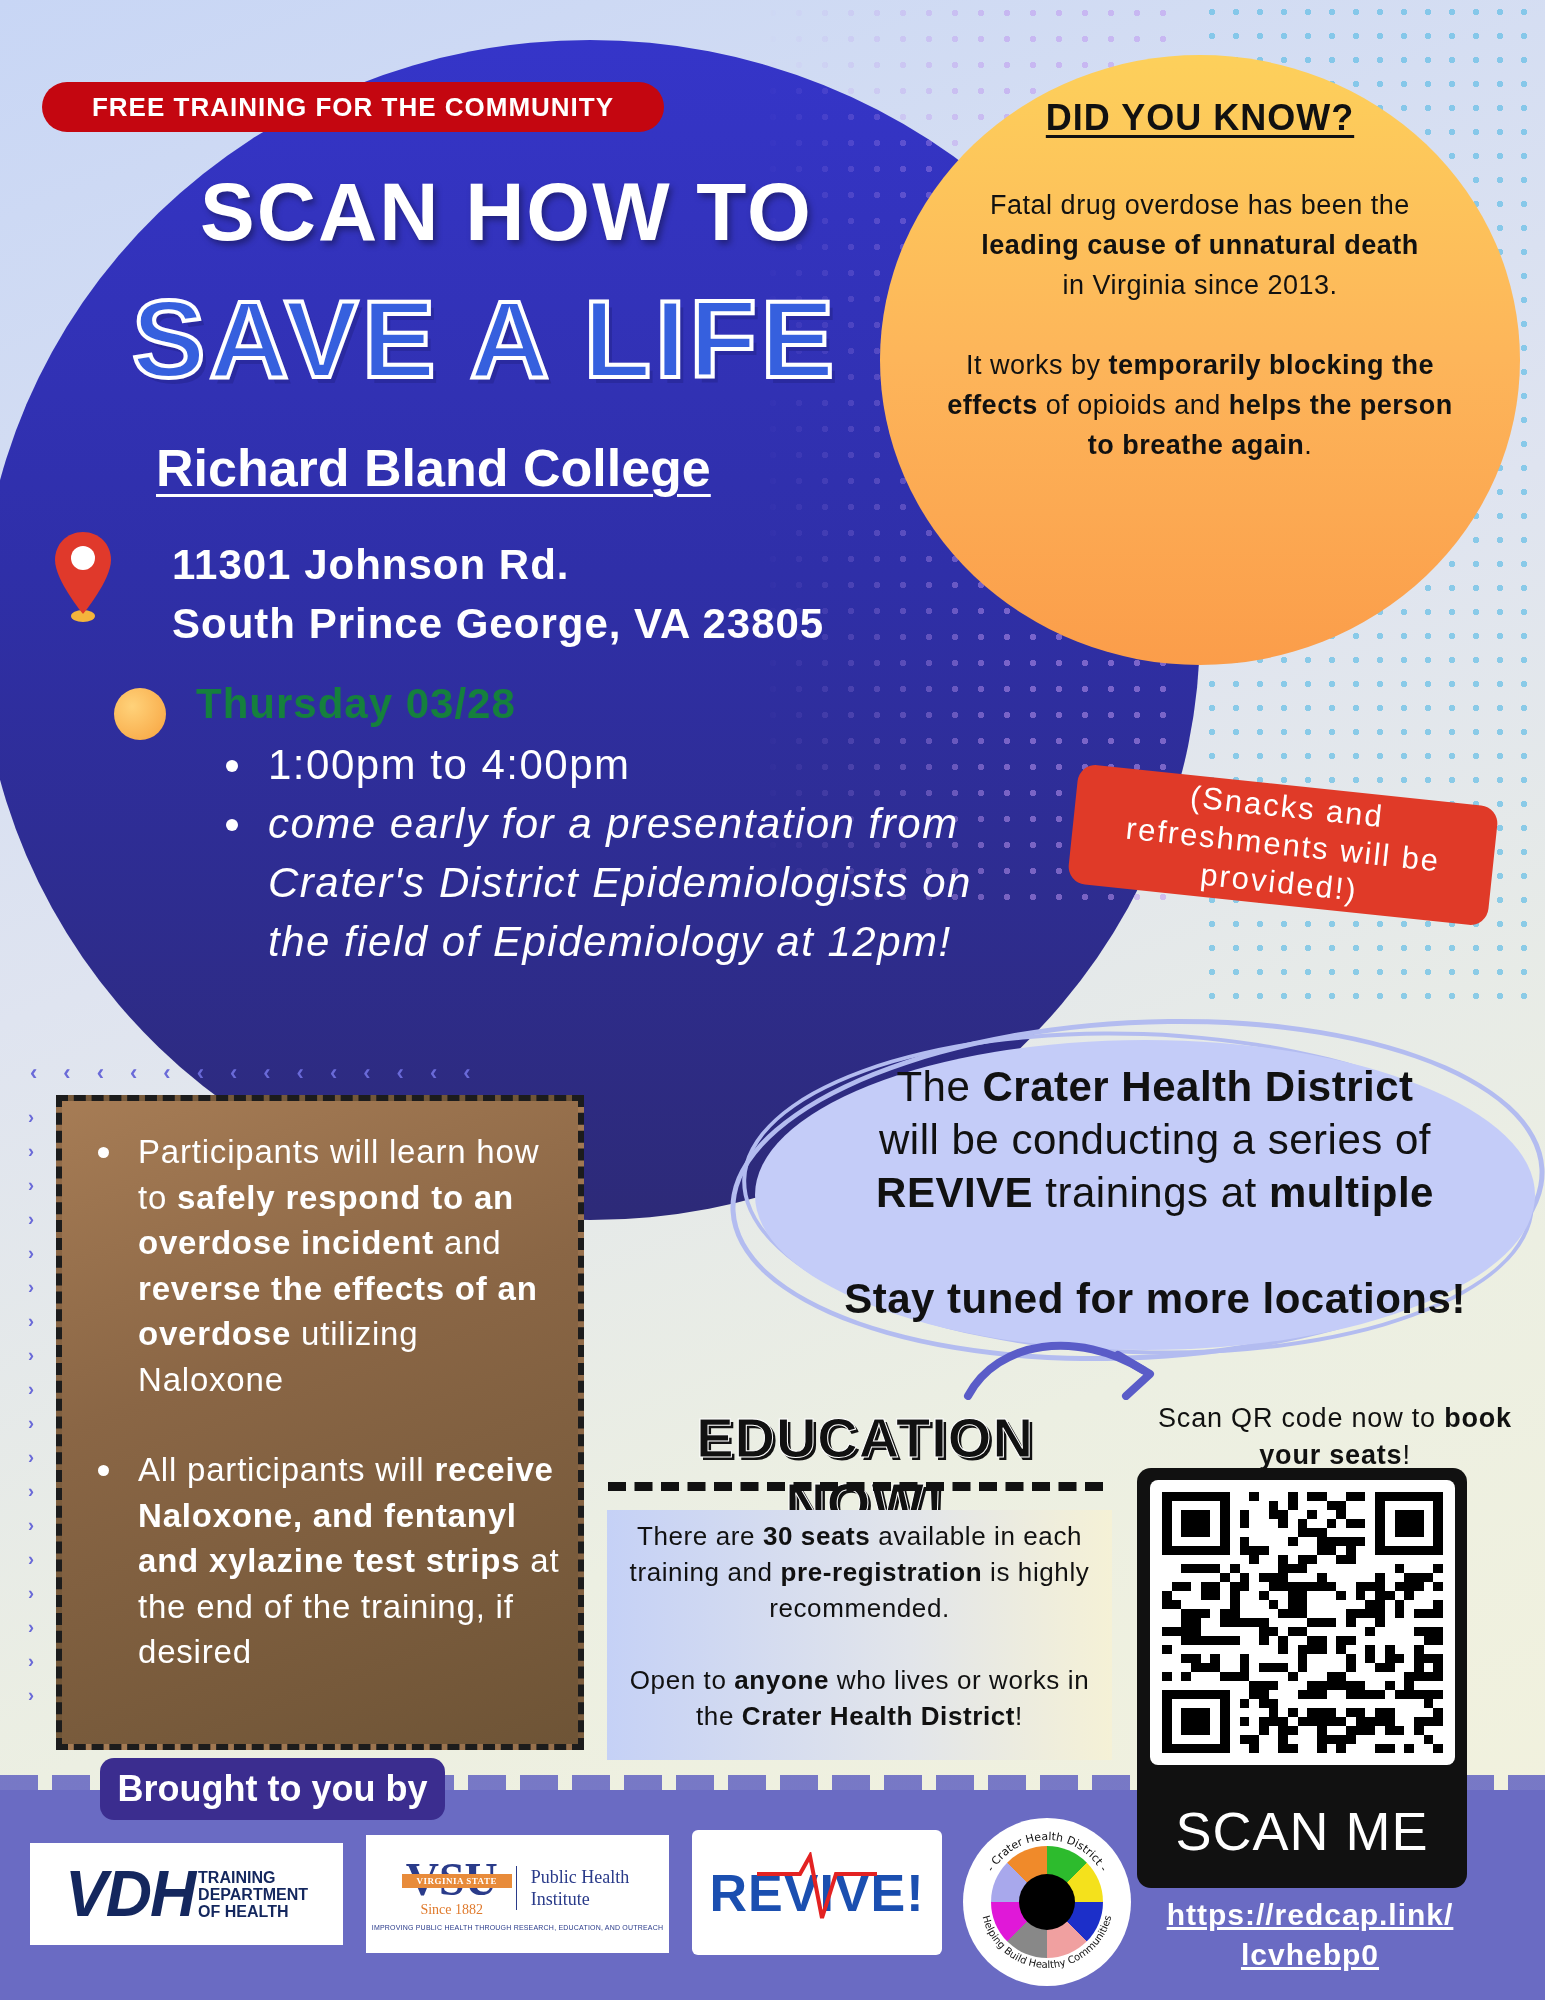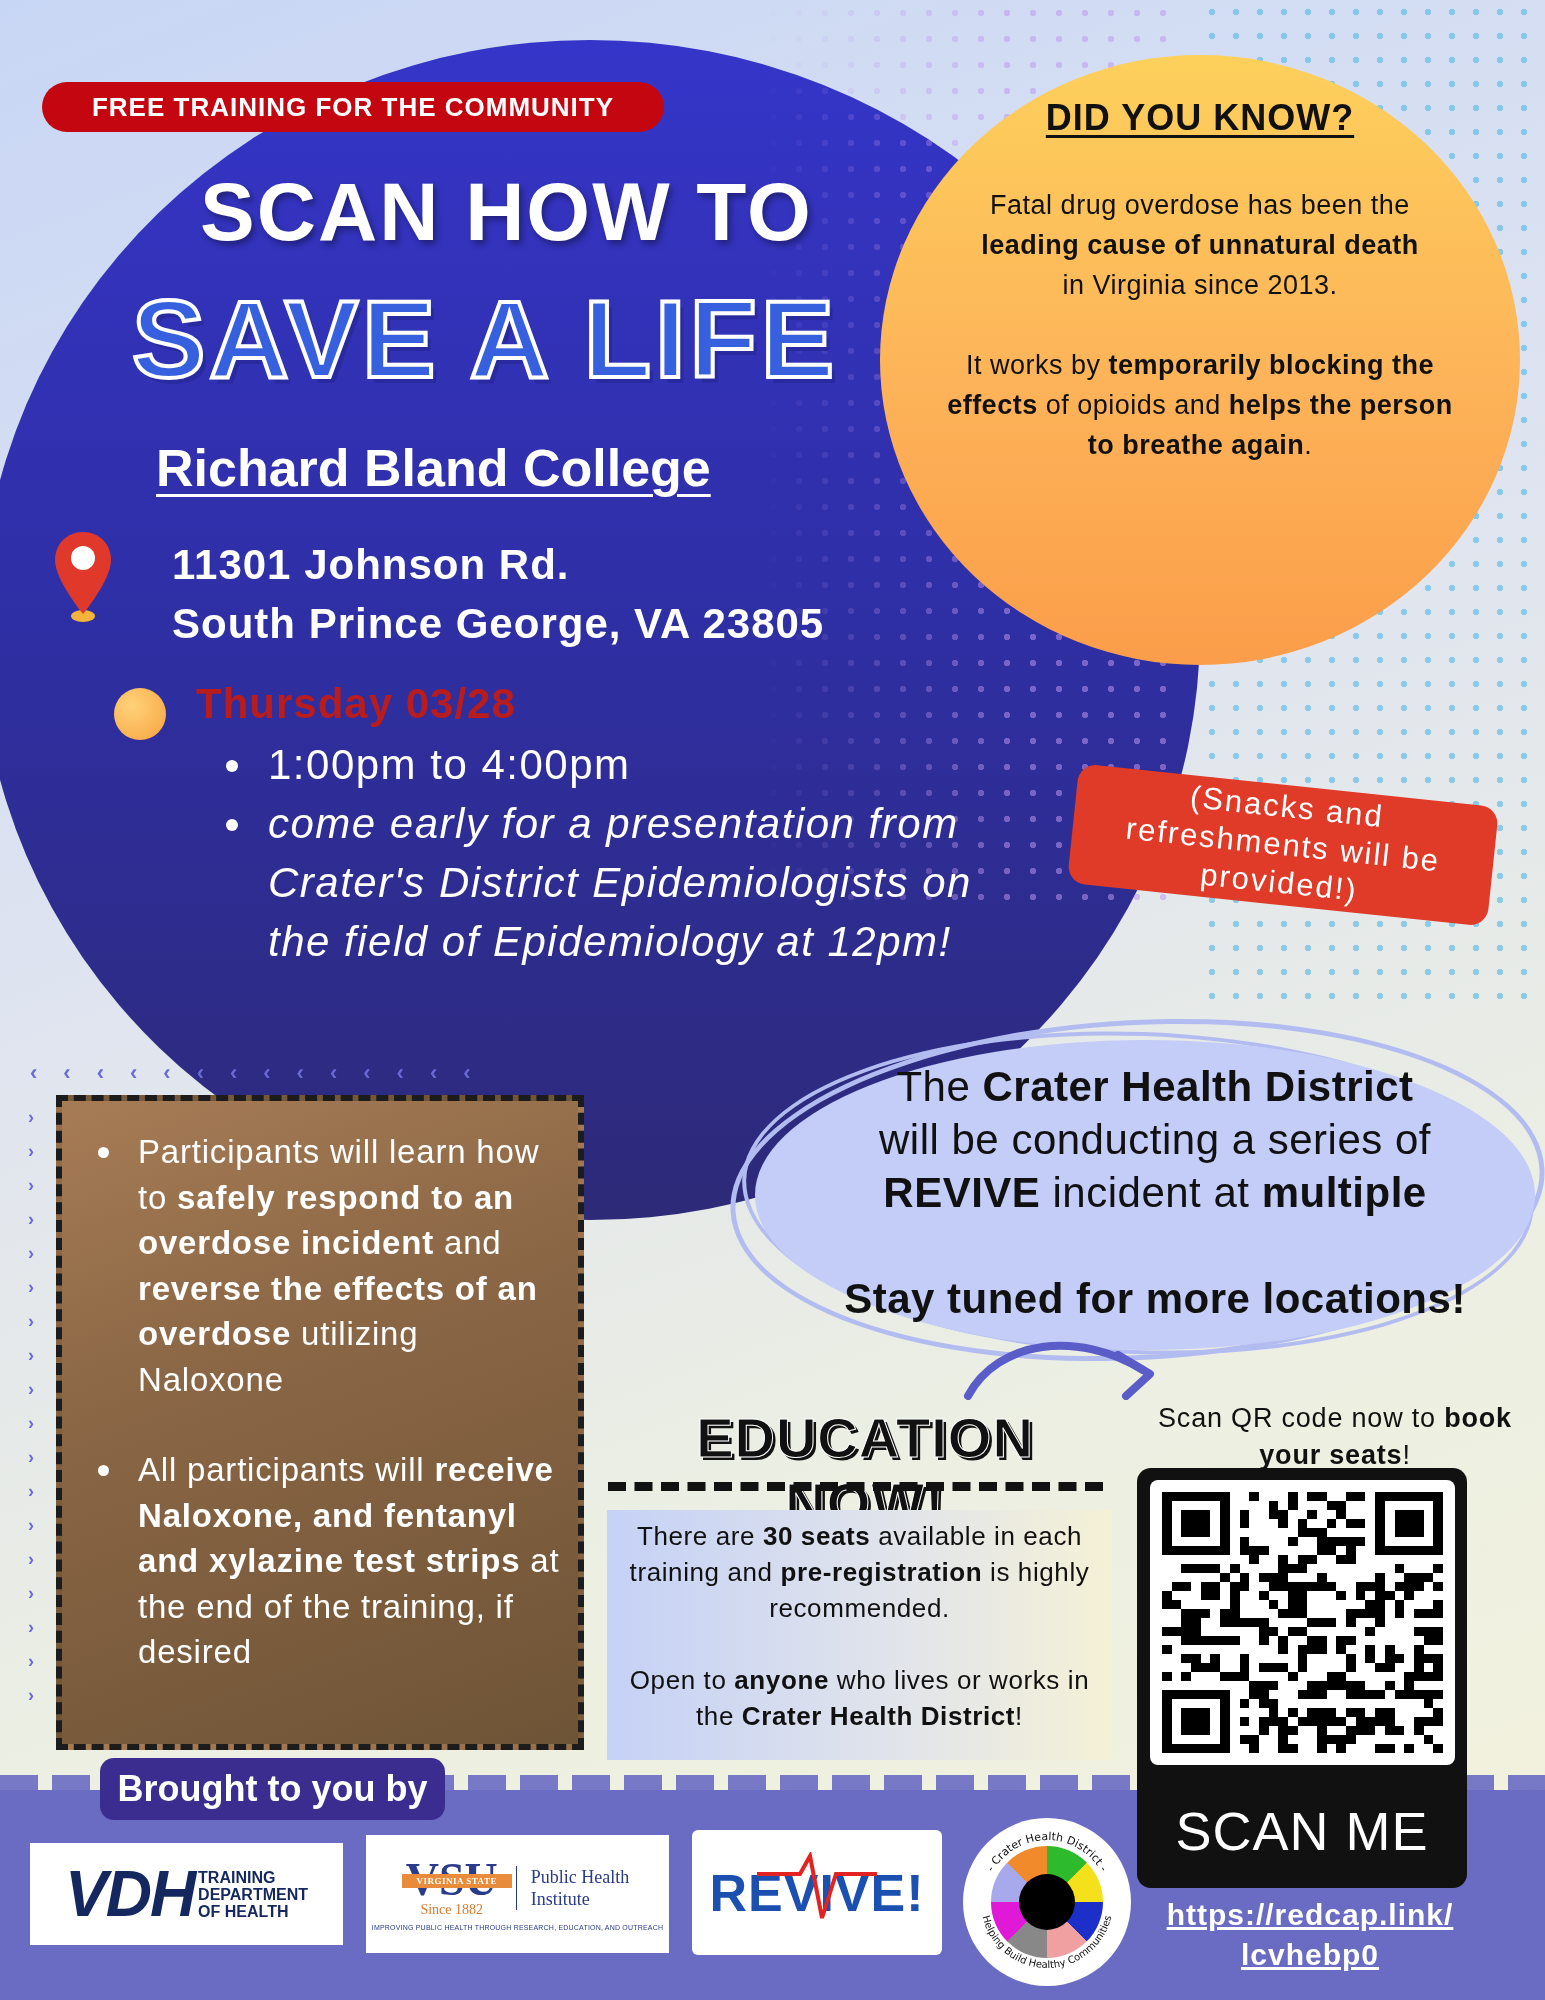--- a/index.html
+++ b/index.html
@@ -21,21 +21,21 @@
   .free-pill{left:42px;top:82px;width:622px;height:50px;border-radius:25px;background:#c40610;
     color:#fff;font-weight:700;font-size:26px;letter-spacing:1px;display:flex;align-items:center;justify-content:center;}
   .title1{left:200px;top:165px;font-size:82px;font-weight:900;color:#fff;letter-spacing:2px;
     text-shadow:3px 4px 6px rgba(0,0,0,.35);}
   .title2{left:132px;top:275px;font-size:110px;font-weight:900;color:#3660de;letter-spacing:4px;
     -webkit-text-stroke:4px #fff;text-shadow:5px 6px 0 #2a2aa0;}
   .college{left:156px;top:438px;font-size:52px;font-weight:700;color:#fff;text-decoration:underline;text-underline-offset:8px;text-decoration-thickness:3px;}
   .pin{left:52px;top:530px;width:62px;height:94px;}
   .addr{left:172px;top:535px;font-size:42px;font-weight:700;color:#fff;line-height:59px;letter-spacing:1px;}
   .sun{left:114px;top:688px;width:52px;height:52px;border-radius:50%;background:radial-gradient(circle at 35% 35%,#ffd27a,#f7a23e);}
-  .date{left:196px;top:680px;font-size:42px;font-weight:700;color:#b91c1c;letter-spacing:1px;}
+  .date{left:196px;top:680px;font-size:42px;font-weight:700;color:#15803d;letter-spacing:1px;}
   .bullets{left:222px;top:735px;width:800px;color:#fff;font-size:42px;line-height:59px;letter-spacing:1.5px;}
   .bullets li{list-style:none;position:relative;padding-left:46px;}
   .bullets li::before{content:"";position:absolute;left:4px;top:25px;width:12px;height:12px;border-radius:50%;background:#fff;}
   .bullets .it{font-style:italic;}
   
   .dyk{left:880px;top:55px;width:640px;height:610px;border-radius:50%;
     background:linear-gradient(180deg,#fdd05b 0%,#fdb55a 50%,#fb9d4a 100%);
     display:flex;flex-direction:column;align-items:center;padding-top:42px;text-align:center;color:#111;}
   .dyk h2{font-size:36px;font-weight:800;text-decoration:underline;text-underline-offset:5px;margin-bottom:46px;letter-spacing:1px;}
   .dyk p{font-size:27px;line-height:40px;letter-spacing:.5px;margin-bottom:40px;}
@@ -149,21 +149,21 @@
   <ul>
     <li><span>Participants will learn how to </span><b>safely respond to an overdose incident</b><span> and </span><b>reverse the effects of an overdose</b><span> utilizing Naloxone</span></li>
     <li><span>All participants will </span><b>receive Naloxone, and fentanyl and xylazine test strips</b><span> at the end of the training, if desired</span></li>
   </ul>
 </div>
 
 <div class="abs oval-lines"></div>
 <div class="abs oval-lines2"></div>
 <div class="abs oval"></div>
 <div class="abs crater-text">
-  <span>The </span><b>Crater Health District</b><br><span> will be conducting a series of </span><br><b>REVIVE</b><span> incident at </span><b>multiple</b><br><br><b>Stay tuned for more locations!</b>
+  <span>The </span><b>Crater Health District</b><br><span> will be conducting a series of </span><br><b>REVIVE</b><span> trainings at </span><b>multiple</b><br><br><b>Stay tuned for more locations!</b>
 </div>
 <svg class="abs arrow" viewBox="0 0 210 70">
   <path d="M10 66 C40 10 120 0 185 40" stroke="#5a5cc8" stroke-width="8" fill="none" stroke-linecap="round"></path>
   <path d="M160 25 L192 44 L168 66" stroke="#5a5cc8" stroke-width="8" fill="none" stroke-linecap="round" stroke-linejoin="round"></path>
 </svg>
 
 <div class="abs register">EDUCATION NOW!</div>
 <div class="abs dashline"></div>
 <div class="abs reg-box">
   <p><span>There are </span><b>30 seats</b><span> available in each training and </span><b>pre-registration</b><span> is highly recommended.</span></p>

